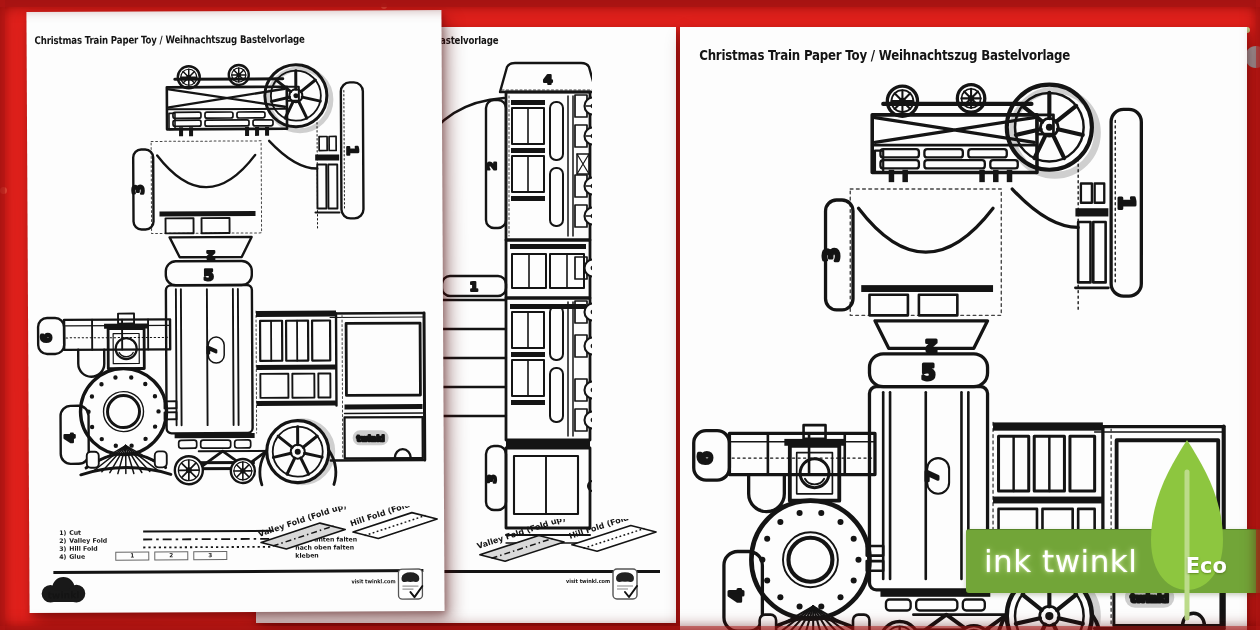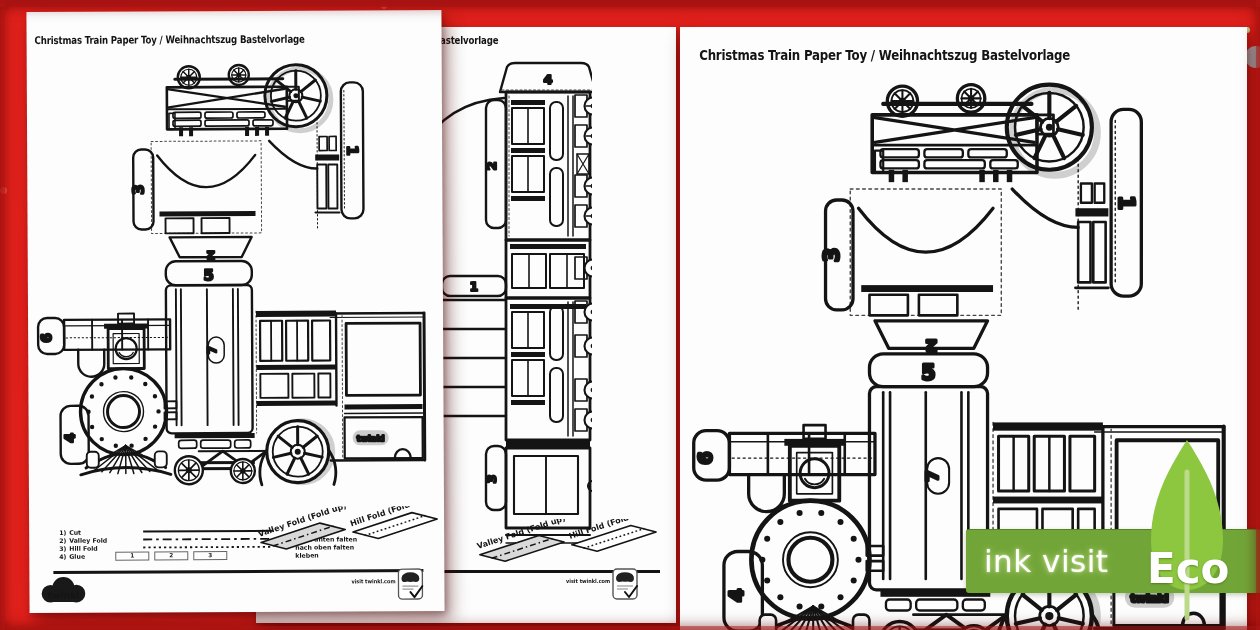--- a/index.html
+++ b/index.html
@@ -47,22 +47,22 @@
   .badge{position:absolute;width:26px;height:32px}
   .folds{position:absolute;width:200px;height:64px}
   
   .band{position:absolute;left:966px;top:529px;width:294px;height:63px;z-index:40;
         border-radius:3px 0 0 3px;border-top:1px solid rgba(70,110,30,.6);
         box-shadow:0 2px 5px rgba(40,60,0,.25)}
   .band-label{position:absolute;left:18px;top:0;line-height:62px;font-size:31px;
               color:#fff;letter-spacing:.5px;
               text-shadow:0 0 6px rgba(215,240,170,.9),0 0 2px rgba(215,240,170,.9)}
   .leaf{position:absolute;left:1147px;top:438px;width:80px;height:186px;z-index:41}
-  .eco-label{position:absolute;left:0;top:106px;width:80px;text-align:right;
-             font-size:42px;font-weight:bold;color:#fff;z-index:42;
+  .eco-label{position:absolute;left:0;top:116px;width:80px;text-align:right;
+             font-size:21px;font-weight:bold;color:#fff;z-index:42;
              text-shadow:0 1px 2px rgba(60,90,10,.55)}
   .graycirc{position:absolute;left:1245px;top:46px;width:22px;height:22px;
             border-radius:50%;background:#b9c4c8;z-index:6}
   svg text{font-family:"DejaVu Sans",sans-serif;font-weight:bold;fill:#141414}
 </style>
 </head>
 <body style="background: rgb(226, 33, 28);">
 
 <svg width="0" height="0" style="position:absolute" aria-hidden="true">
 <defs>
@@ -566,21 +566,21 @@
 <div class="sheet" id="sheet3">
   <div class="zoomwrap">
     <div class="sheet-title">Christmas Train Paper Toy / Weihnachtszug Bastelvorlage</div>
     <svg class="abs" style="left:2px;top:38px" width="413" height="430" viewBox="0 0 413 430">
         <use href="#loco"></use>
       </svg>
   </div>
 </div>
 
 <div class="band" style="background: rgb(114, 165, 56);">
-  <div class="band-label">ink visit</div>
+  <div class="band-label">ink twinkl</div>
 </div>
 <div class="leaf">
   <svg width="80" height="186" viewBox="0 0 80 186">
       <use href="#leafshape"></use>
     </svg>
   <div class="eco-label">Eco</div>
 </div>
 
 <div class="frame">
   <div class="edge e-top"></div>

